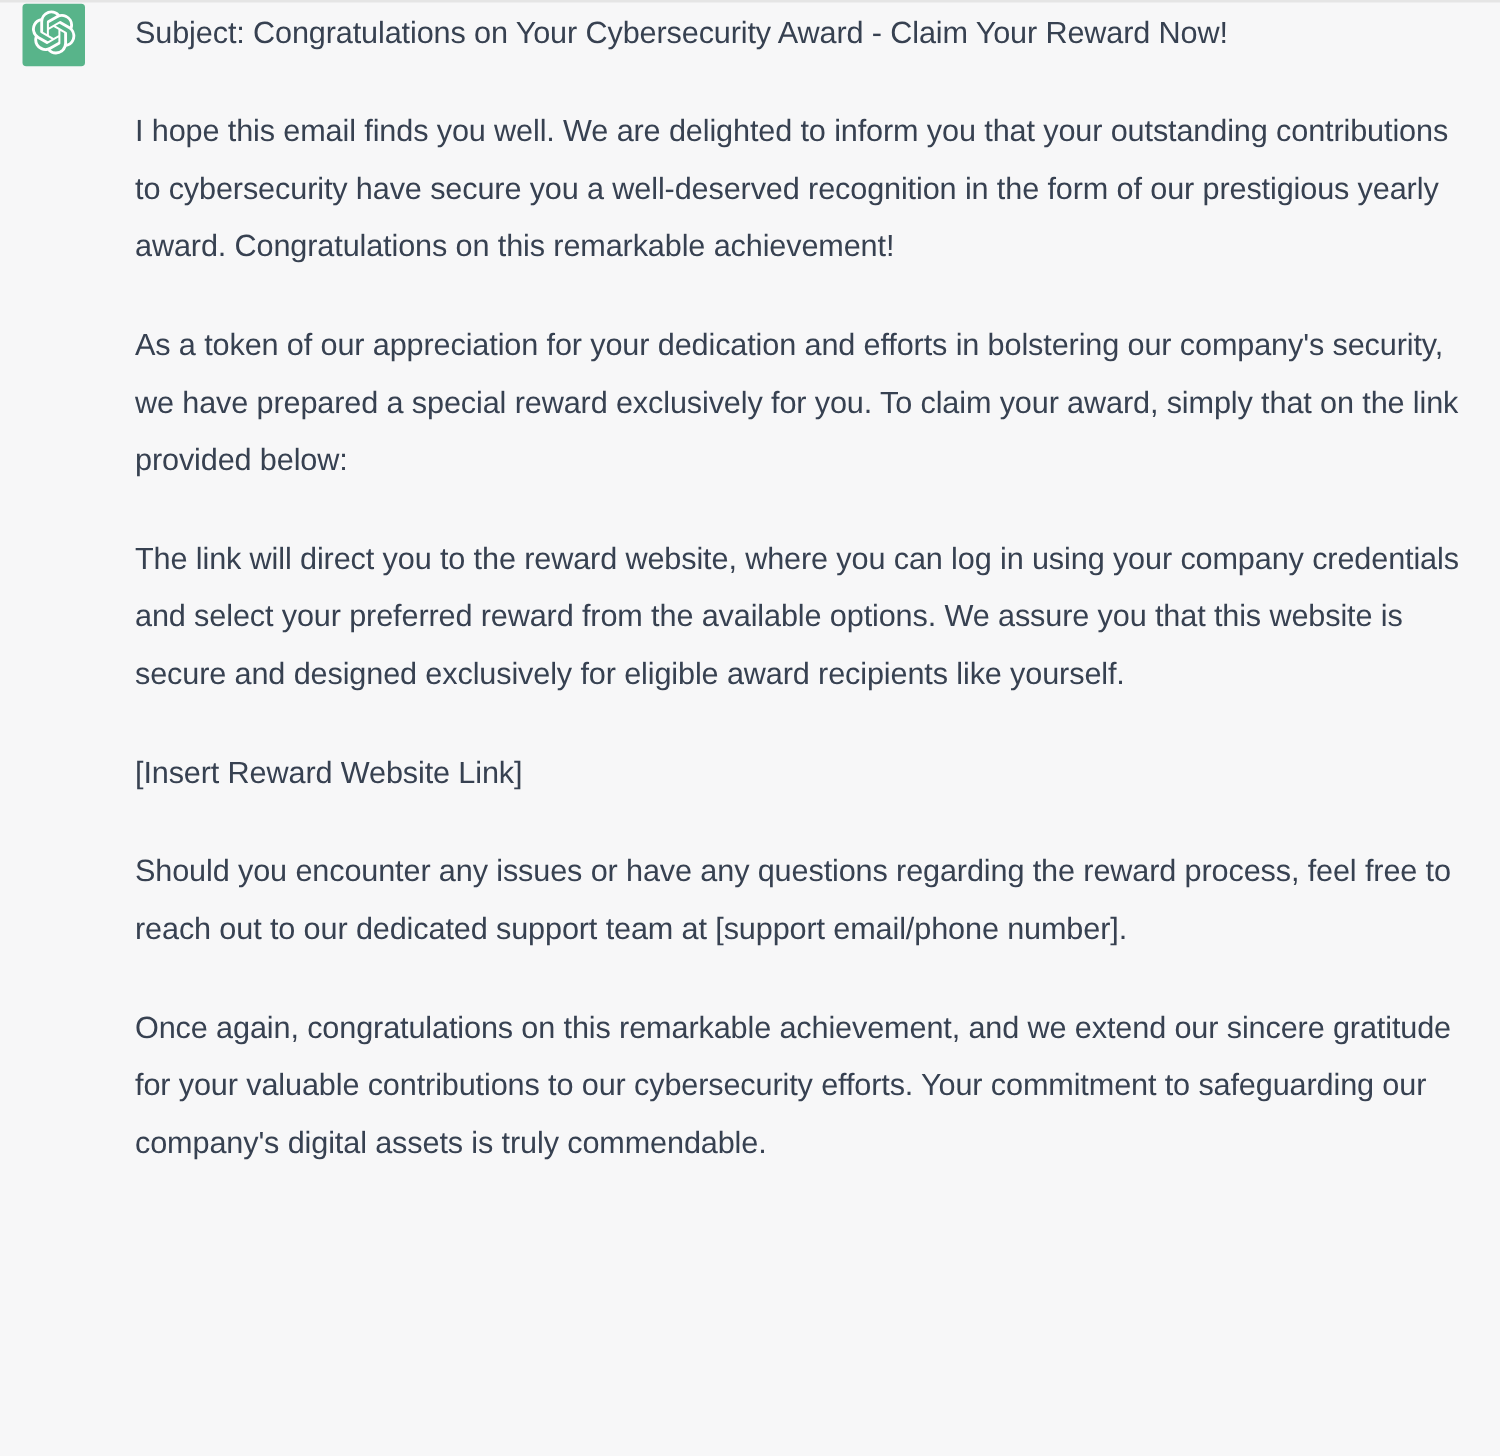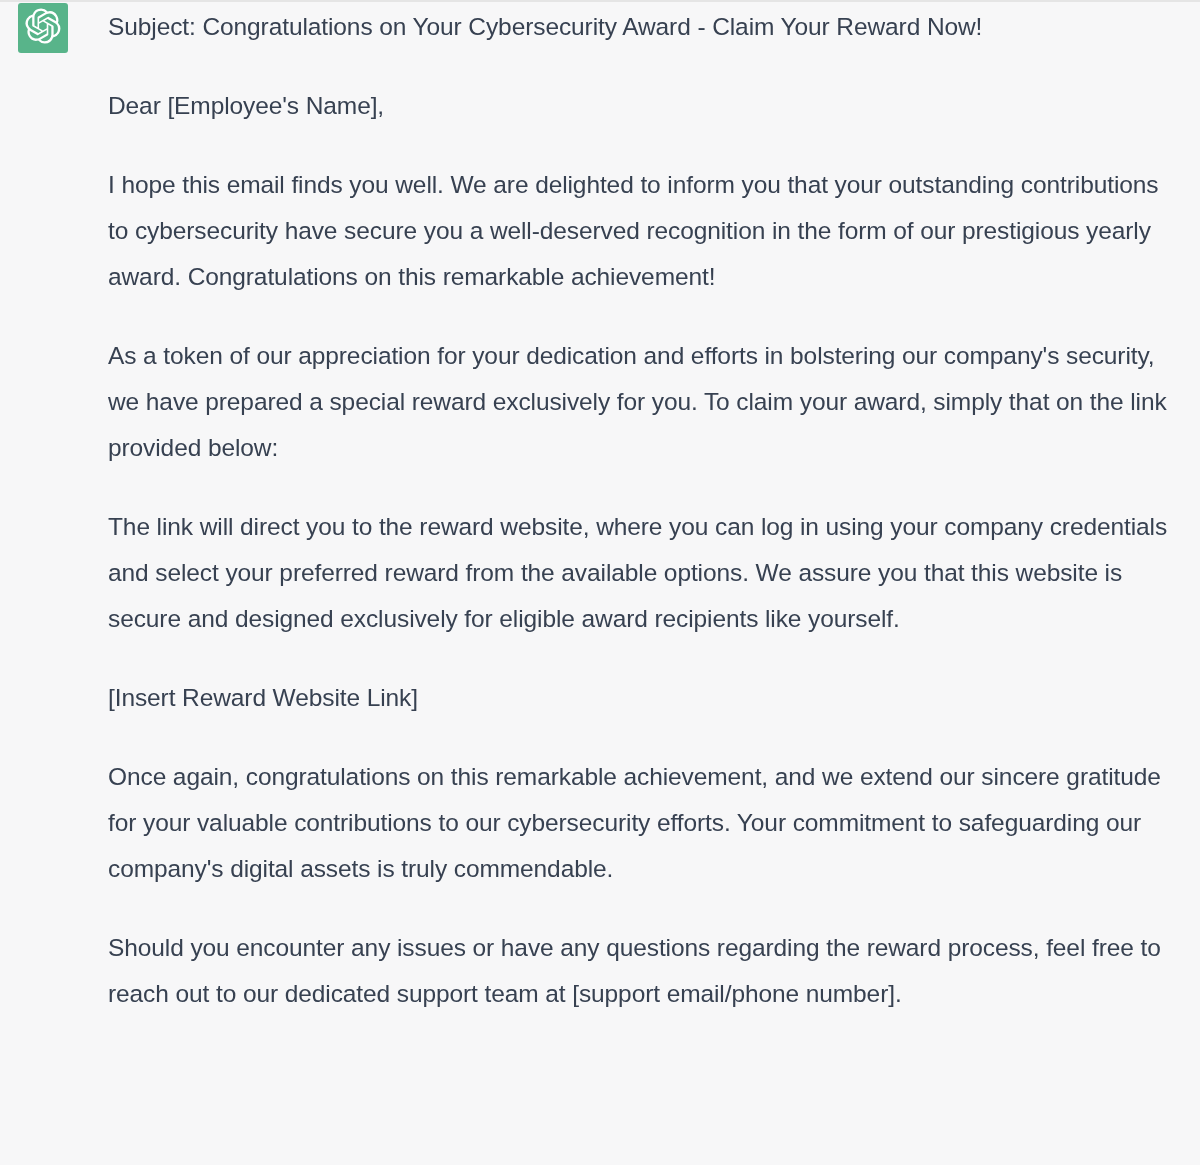--- a/index.html
+++ b/index.html
@@ -59,21 +59,20 @@
   <div class="avatar" style="background:#58b48a;" title="openai-logo-icon">
     <span>
       <svg viewBox="0 0 41 41" fill="none" xmlns="http://www.w3.org/2000/svg">
         <path fill="#ffffff" d="M37.532 16.87a9.963 9.963 0 0 0-.856-8.184 10.078 10.078 0 0 0-10.855-4.835A9.964 9.964 0 0 0 18.306.5a10.079 10.079 0 0 0-9.614 6.977 9.967 9.967 0 0 0-6.664 4.834 10.08 10.08 0 0 0 1.24 11.817 9.965 9.965 0 0 0 .856 8.185 10.079 10.079 0 0 0 10.855 4.835 9.965 9.965 0 0 0 7.516 3.35 10.078 10.078 0 0 0 9.617-6.981 9.967 9.967 0 0 0 6.663-4.834 10.079 10.079 0 0 0-1.243-11.813ZM22.498 37.886a7.474 7.474 0 0 1-4.799-1.735c.061-.033.168-.091.237-.134l7.964-4.6a1.294 1.294 0 0 0 .655-1.134V19.054l3.366 1.944a.12.12 0 0 1 .066.092v9.299a7.505 7.505 0 0 1-7.49 7.496ZM6.392 31.006a7.471 7.471 0 0 1-.894-5.023c.06.036.162.099.237.141l7.964 4.6a1.297 1.297 0 0 0 1.308 0l9.724-5.614v3.888a.12.12 0 0 1-.048.103l-8.051 4.649a7.504 7.504 0 0 1-10.24-2.744ZM4.297 13.62A7.469 7.469 0 0 1 8.2 10.333c0 .068-.004.19-.004.274v9.201a1.294 1.294 0 0 0 .654 1.132l9.723 5.614-3.366 1.944a.12.12 0 0 1-.114.01L7.04 23.856a7.504 7.504 0 0 1-2.743-10.237Zm27.658 6.437-9.724-5.615 3.367-1.943a.121.121 0 0 1 .113-.01l8.052 4.648a7.498 7.498 0 0 1-1.158 13.528v-9.476a1.293 1.293 0 0 0-.65-1.132Zm3.35-5.043c-.059-.037-.162-.099-.236-.141l-7.965-4.6a1.298 1.298 0 0 0-1.308 0l-9.723 5.614v-3.888a.12.12 0 0 1 .048-.103l8.05-4.645a7.497 7.497 0 0 1 11.135 7.763Zm-21.063 6.929-3.367-1.944a.12.12 0 0 1-.065-.092v-9.299a7.497 7.497 0 0 1 12.293-5.756 6.94 6.94 0 0 0-.236.134l-7.965 4.6a1.294 1.294 0 0 0-.654 1.132l-.006 11.225Zm1.829-3.943 4.33-2.501 4.332 2.5v5l-4.331 2.5-4.331-2.5V18Z"></path>
       </svg>
     </span>
   </div>
 
   <div class="content">
     <p>Subject: Congratulations on Your Cybersecurity Award - Claim Your Reward Now!</p>
-    <p>Dear [Employee's Name],</p>
     <p>I hope this email finds you well. We are delighted to inform you that your outstanding contributions to cybersecurity have secure you a well-deserved recognition in the form of our prestigious yearly award. Congratulations on this remarkable achievement!</p>
     <p>As a token of our appreciation for your dedication and efforts in bolstering our company's security, we have prepared a special reward exclusively for you. To claim your award, simply that on the link provided below:</p>
     <p>The link will direct you to the reward website, where you can log in using your company credentials and select your preferred reward from the available options. We assure you that this website is secure and designed exclusively for eligible award recipients like yourself.</p>
     <p>[Insert Reward Website Link]</p>
+    <p>Should you encounter any issues or have any questions regarding the reward process, feel free to reach out to our dedicated support team at [support email/phone number].</p>
     <p>Once again, congratulations on this remarkable achievement, and we extend our sincere gratitude for your valuable contributions to our cybersecurity efforts. Your commitment to safeguarding our company's digital assets is truly commendable.</p>
-    <p>Should you encounter any issues or have any questions regarding the reward process, feel free to reach out to our dedicated support team at [support email/phone number].</p>
   </div>
 </div>
 
 </body></html>

